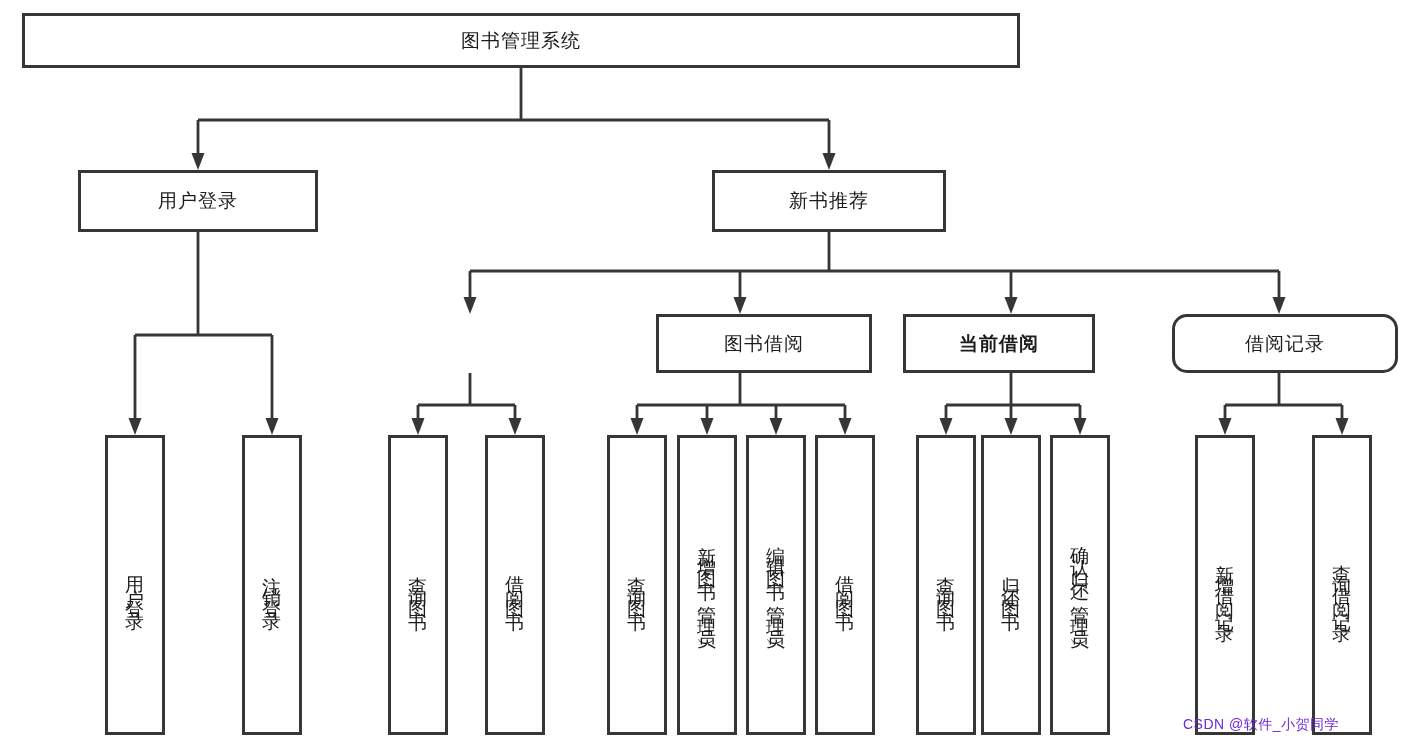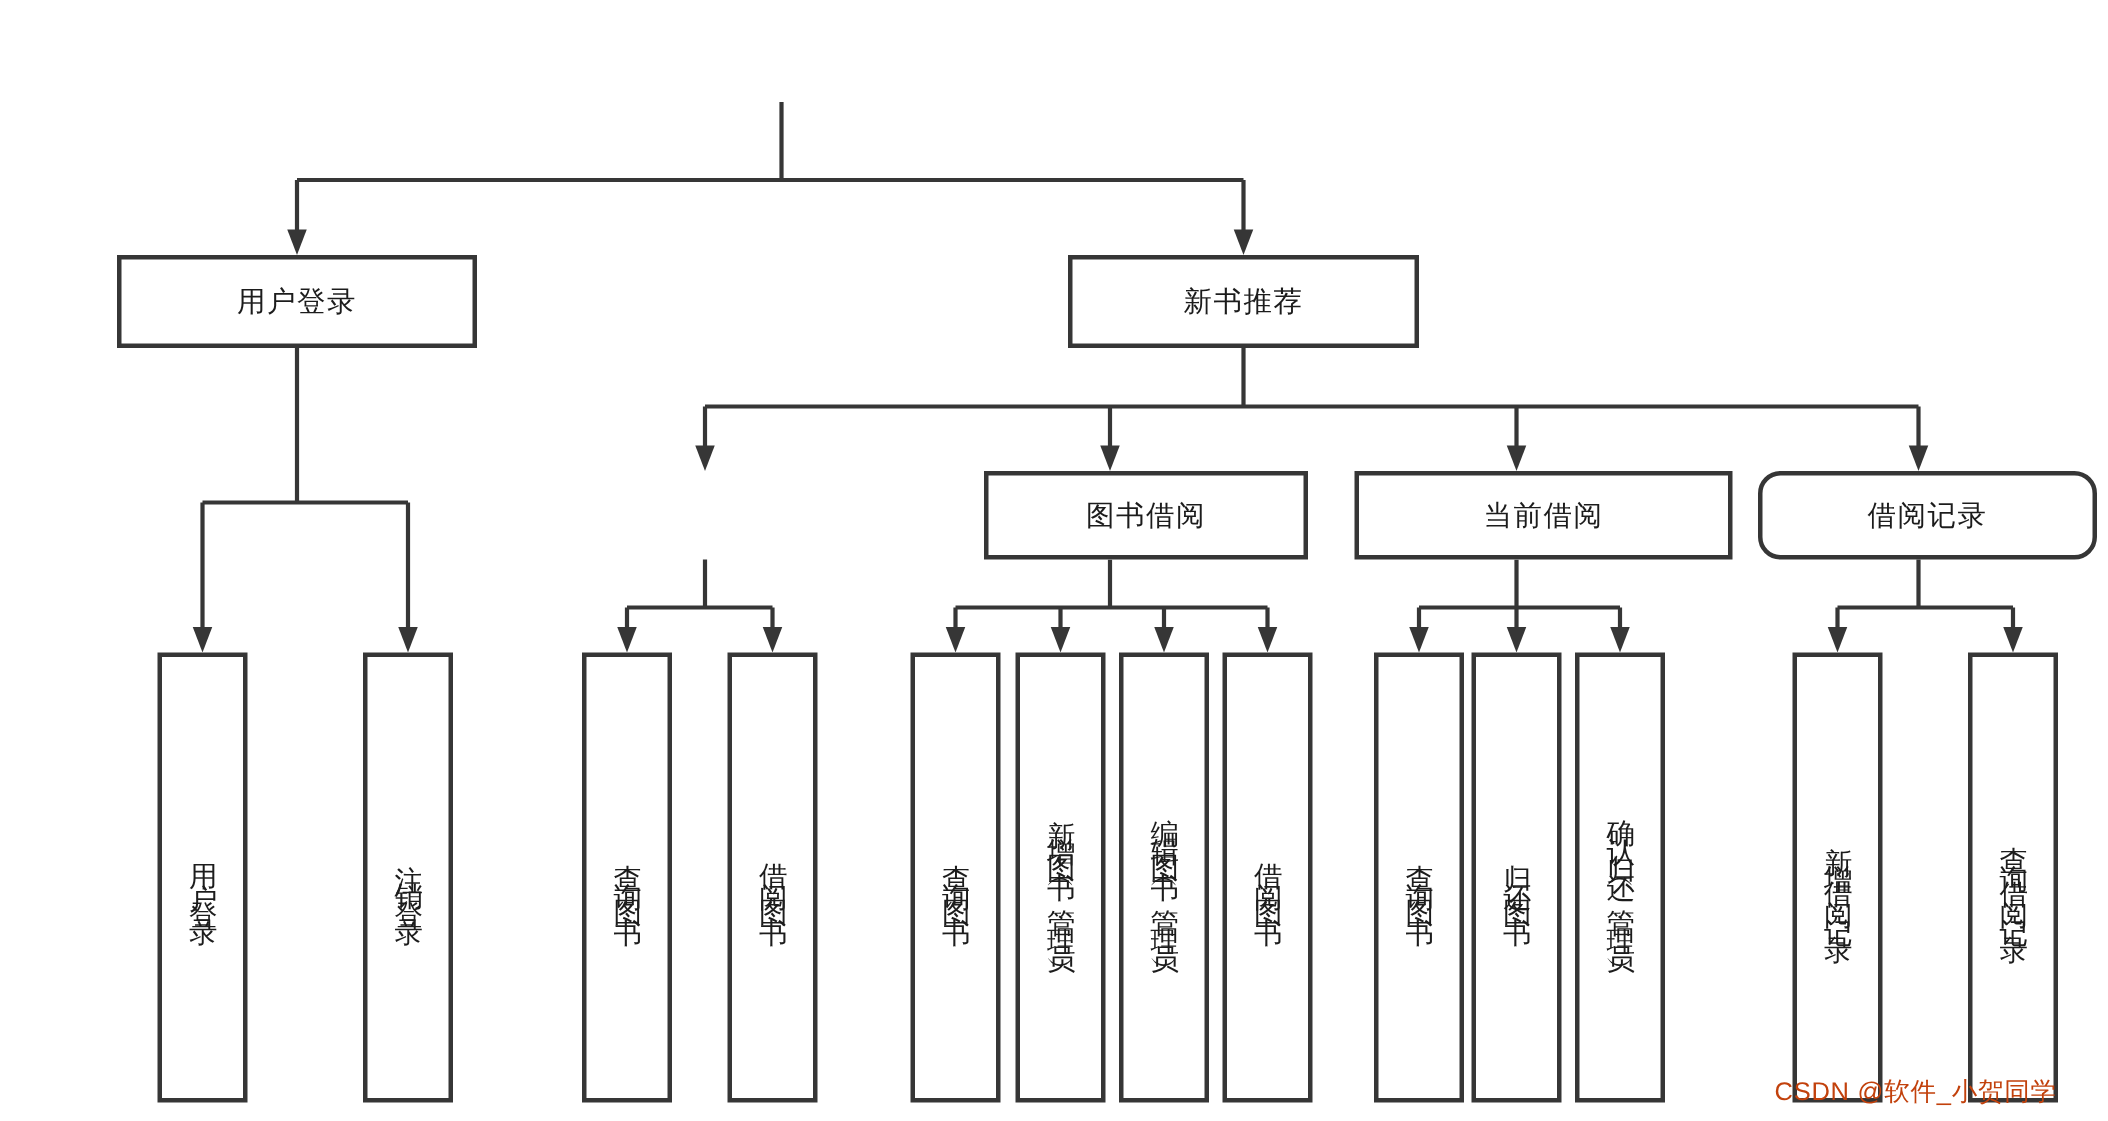--- a/index.html
+++ b/index.html
@@ -44,23 +44,23 @@
     writing-mode: vertical-rl;
     text-orientation: mixed;
     font-size: 19px;
     letter-spacing: 12px;
     line-height: 1;
   }
   .watermark {
     position: absolute;
     left: 1183px;
     top: 716px;
-    font-size: 17px;
+    font-size: 14px;
     letter-spacing: 0.5px;
-    color: #c2410c;
+    color: #6d28d9;
     z-index: 5;
     white-space: nowrap;
   }
 </style>
 </head>
 <body>
 
 <div id="canvas">
 
   <svg id="wires" viewBox="0 0 1405 747" xmlns="http://www.w3.org/2000/svg">
@@ -89,26 +89,27 @@
       <polygon points="769.5,418 782.5,418 776,435"></polygon>
       <polygon points="838.5,418 851.5,418 845,435"></polygon>
       <polygon points="939.5,418 952.5,418 946,435"></polygon>
       <polygon points="1004.5,418 1017.5,418 1011,435"></polygon>
       <polygon points="1073.5,418 1086.5,418 1080,435"></polygon>
       <polygon points="1218.5,418 1231.5,418 1225,435"></polygon>
       <polygon points="1335.5,418 1348.5,418 1342,435"></polygon>
     </g>
   </svg>
 
+  <div class="box hbox" style="left:22px; top:13px; width:998px; height:55px;">图书管理系统</div>
 
   <div class="box hbox" style="left:78px; top:170px; width:240px; height:62px;">用户登录</div>
   <div class="box hbox" style="left:712px; top:170px; width:234px; height:62px;">新书推荐</div>
 
   <div class="box hbox" style="left:632px; top:314px; width:216px; height:59px;margin-left:24px;">图书借阅</div>
-  <div class="box hbox" style="left:903px; top:314px; width:252px; height:59px;">当前借阅</div>
+  <div class="box hbox" style="left:903px; top:314px; width:192px; height:59px;font-weight:bold;">当前借阅</div>
   <div class="box hbox" style="left:1172px; top:314px; width:226px; height:59px;border-radius:15px;">借阅记录</div>
 
   <div class="box vbox" style="left:105px;">用户登录</div>
   <div class="box vbox" style="left:242px;">注销登录</div>
 
   <div class="box vbox" style="left:388px;">查询图书</div>
   <div class="box vbox" style="left:485px;">借阅图书</div>
 
   <div class="box vbox" style="left:607px;">查询图书</div>
   <div class="box vbox" style="left:677px;">新增图书（管理员）</div>

